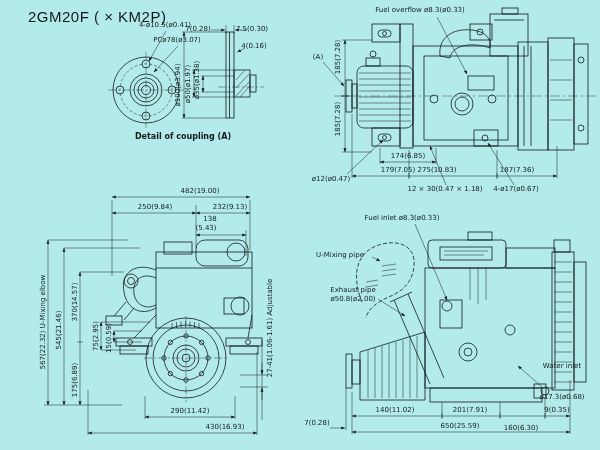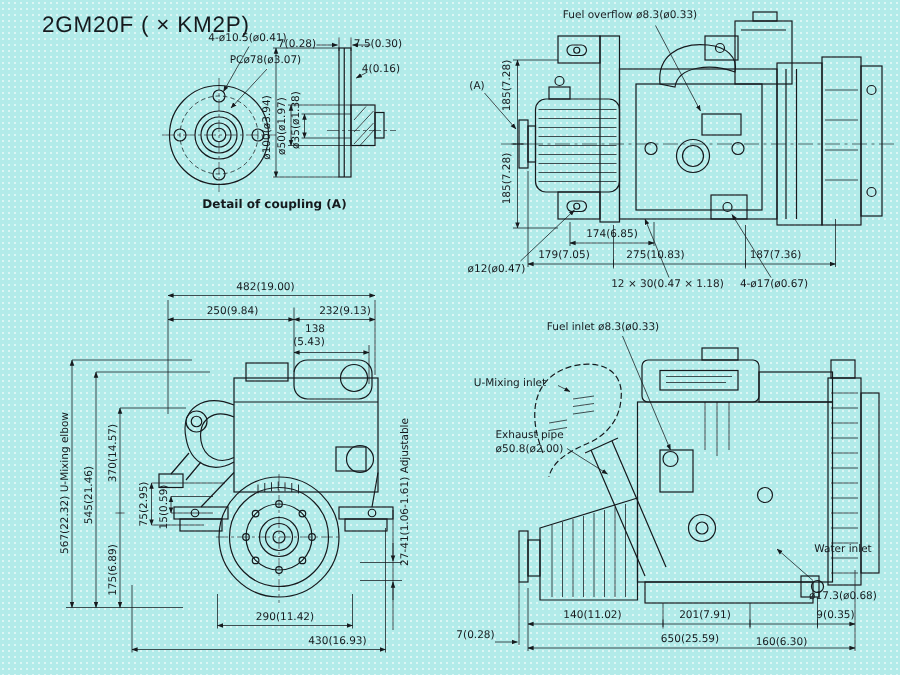--- a/index.html
+++ b/index.html
@@ -276,44 +276,44 @@
 <span class="lbl rot" style="left:179px;top:85px">ø100(ø3.94)</span>
 <span class="lbl rot" style="left:189px;top:84px">ø50(ø1.97)</span>
 <span class="lbl rot" style="left:198px;top:80px">ø35(ø1.38)</span>
 <span class="lbl ctr cap" style="left:183px;top:137px">Detail of coupling (A)</span>
 
 <span class="lbl ctr" style="left:420px;top:11px">Fuel overflow ø8.3(ø0.33)</span>
 <span class="lbl ctr" style="left:318px;top:58px">(A)</span>
 <span class="lbl rot" style="left:339px;top:57px">185(7.28)</span>
 <span class="lbl rot" style="left:339px;top:119px">185(7.28)</span>
 <span class="lbl ctr" style="left:408px;top:157px">174(6.85)</span>
-<span class="lbl ctr" style="left:376px;top:171px">179(7.05)</span>
+<span class="lbl ctr" style="left:398px;top:171px">179(7.05)</span>
 <span class="lbl ctr" style="left:437px;top:171px">275(10.83)</span>
 <span class="lbl ctr" style="left:517px;top:171px">187(7.36)</span>
 <span class="lbl ctr" style="left:331px;top:180px">ø12(ø0.47)</span>
 <span class="lbl ctr" style="left:445px;top:190px">12 × 30(0.47 × 1.18)</span>
 <span class="lbl ctr" style="left:516px;top:190px">4-ø17(ø0.67)</span>
 
-<span class="lbl ctr" style="left:177px;top:192px">482(19.00)</span>
+<span class="lbl ctr" style="left:200px;top:192px">482(19.00)</span>
 <span class="lbl ctr" style="left:155px;top:208px">250(9.84)</span>
 <span class="lbl ctr" style="left:230px;top:208px">232(9.13)</span>
 <span class="lbl ctr" style="left:210px;top:220px">138</span>
 <span class="lbl ctr" style="left:206px;top:229px">(5.43)</span>
 <span class="lbl rot" style="left:44px;top:322px">567(22.32) U-Mixing elbow</span>
 <span class="lbl rot" style="left:60px;top:330px">545(21.46)</span>
 <span class="lbl rot" style="left:76px;top:302px">370(14.57)</span>
 <span class="lbl rot" style="left:76px;top:380px">175(6.89)</span>
 <span class="lbl rot" style="left:97px;top:336px">75(2.95)</span>
 <span class="lbl rot" style="left:110px;top:338px">15(0.59)</span>
 <span class="lbl rot" style="left:271px;top:328px">27-41(1.06-1.61) Adjustable</span>
 <span class="lbl ctr" style="left:190px;top:412px">290(11.42)</span>
 <span class="lbl ctr" style="left:225px;top:428px">430(16.93)</span>
 
 <span class="lbl ctr" style="left:402px;top:219px">Fuel inlet ø8.3(ø0.33)</span>
-<span class="lbl ctr" style="left:340px;top:256px">U-Mixing inlet</span>
+<span class="lbl ctr" style="left:340px;top:256px">U-Mixing pipe</span>
 <span class="lbl ctr" style="left:353px;top:291px">Exhaust pipe</span>
 <span class="lbl ctr" style="left:353px;top:300px">ø50.8(ø2.00)</span>
 <span class="lbl ctr" style="left:562px;top:367px">Water inlet</span>
 <span class="lbl ctr" style="left:562px;top:398px">ø17.3(ø0.68)</span>
 <span class="lbl ctr" style="left:317px;top:424px">7(0.28)</span>
 <span class="lbl ctr" style="left:395px;top:411px">140(11.02)</span>
 <span class="lbl ctr" style="left:470px;top:411px">201(7.91)</span>
 <span class="lbl ctr" style="left:521px;top:429px">160(6.30)</span>
 <span class="lbl ctr" style="left:557px;top:411px">9(0.35)</span>
 <span class="lbl ctr" style="left:460px;top:427px">650(25.59)</span>

